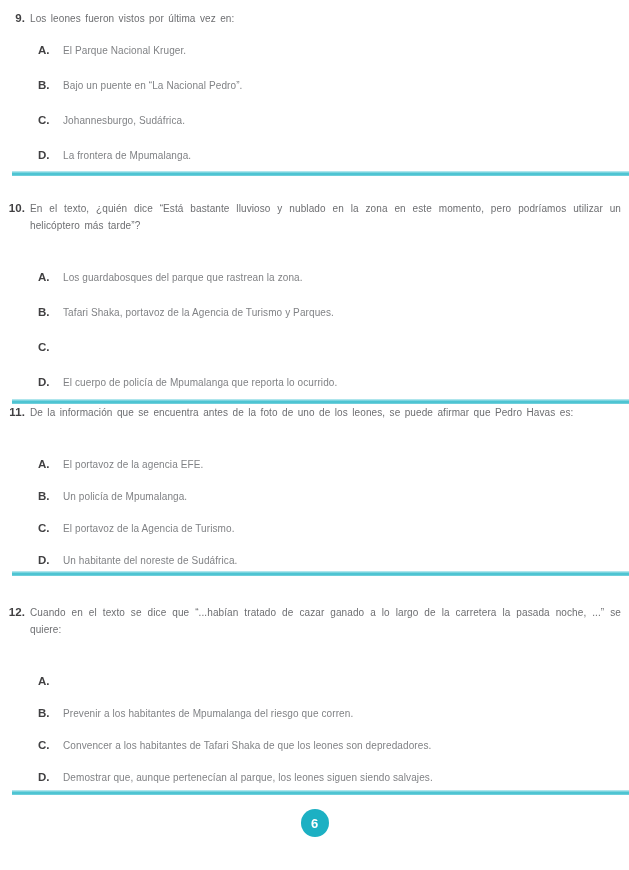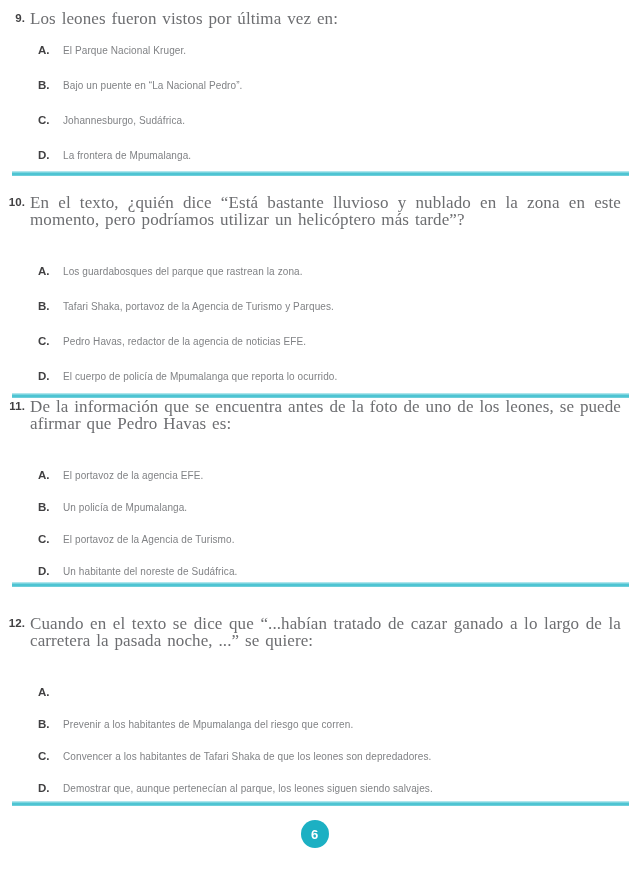--- a/index.html
+++ b/index.html
@@ -19,27 +19,26 @@
   .q-row { position:relative; padding-left:30px; }
   .q-num {
     position:absolute; left:0; top:0;
     width:25px; text-align:right;
     font-size:11.5px; line-height:17px;
     font-weight:700; color:#414042;
     letter-spacing:.1px;
   }
   .q-text {
     width:591px;
-    font-size:17px; line-height:17px;
+    font-size:10px; line-height:17px;
     color:#6d6e71;
     text-align:justify;
     text-align-last:left;
     letter-spacing:.1px;
     word-spacing:1.5px;
-    font-family:Liberation Serif, serif;
   }
   .options { list-style:none; }
   .option { display:flex; margin-left:38px; }
   .opt-letter {
     flex:0 0 25px;
     font-size:11.5px; line-height:17px;
     font-weight:700; color:#414042;
   }
   .opt-text {
     font-size:10px; line-height:17px;
@@ -51,21 +50,21 @@
     width:617px; height:5px;
     background:linear-gradient(to bottom, #c4ecf1 0%, #9adfe8 20%, #4ec4d2 45%, #4ec4d2 80%, #8ed9e3 100%);
   }
   
   .q-0        { margin-top:10px; }
   .q-0 .options { margin-top:15px; }
   .q-0 .option  { margin-bottom:18px; }
   .q-0 .option:last-child { margin-bottom:0; }
   .q-0 .divider { margin-top:7px; }
 
-  .q-1        { margin-top:18px; }
+  .q-1        { margin-top:24px; }
   .q-1 .options { margin-top:35px; }
   .q-1 .option  { margin-bottom:18px; }
   .q-1 .option:last-child { margin-bottom:0; }
   .q-1 .divider { margin-top:8px; }
 
   .q-2        { }
   .q-2 .options { margin-top:35px; }
   .q-2 .option  { margin-bottom:15px; }
   .q-2 .option:last-child { margin-bottom:0; }
   .q-2 .divider { margin-top:2px; }
@@ -127,21 +126,20 @@
           <li class="option">
     <span class="opt-letter">A.</span>
     <span class="opt-text">Los guardabosques del parque que rastrean la zona.</span>
   </li>
           <li class="option">
     <span class="opt-letter">B.</span>
     <span class="opt-text">Tafari Shaka, portavoz de la Agencia de Turismo y Parques.</span>
   </li>
           <li class="option">
     <span class="opt-letter">C.</span>
-    <span class="opt-text">Pedro Havas, redactor de la agencia de noticias EFE.</span>
   </li>
           <li class="option">
     <span class="opt-letter">D.</span>
     <span class="opt-text">El cuerpo de policía de Mpumalanga que reporta lo ocurrido.</span>
   </li>
         </ul>
     <div class="divider"></div>
   </section>
       <section class="question-block q-2">
     <div class="q-row">

